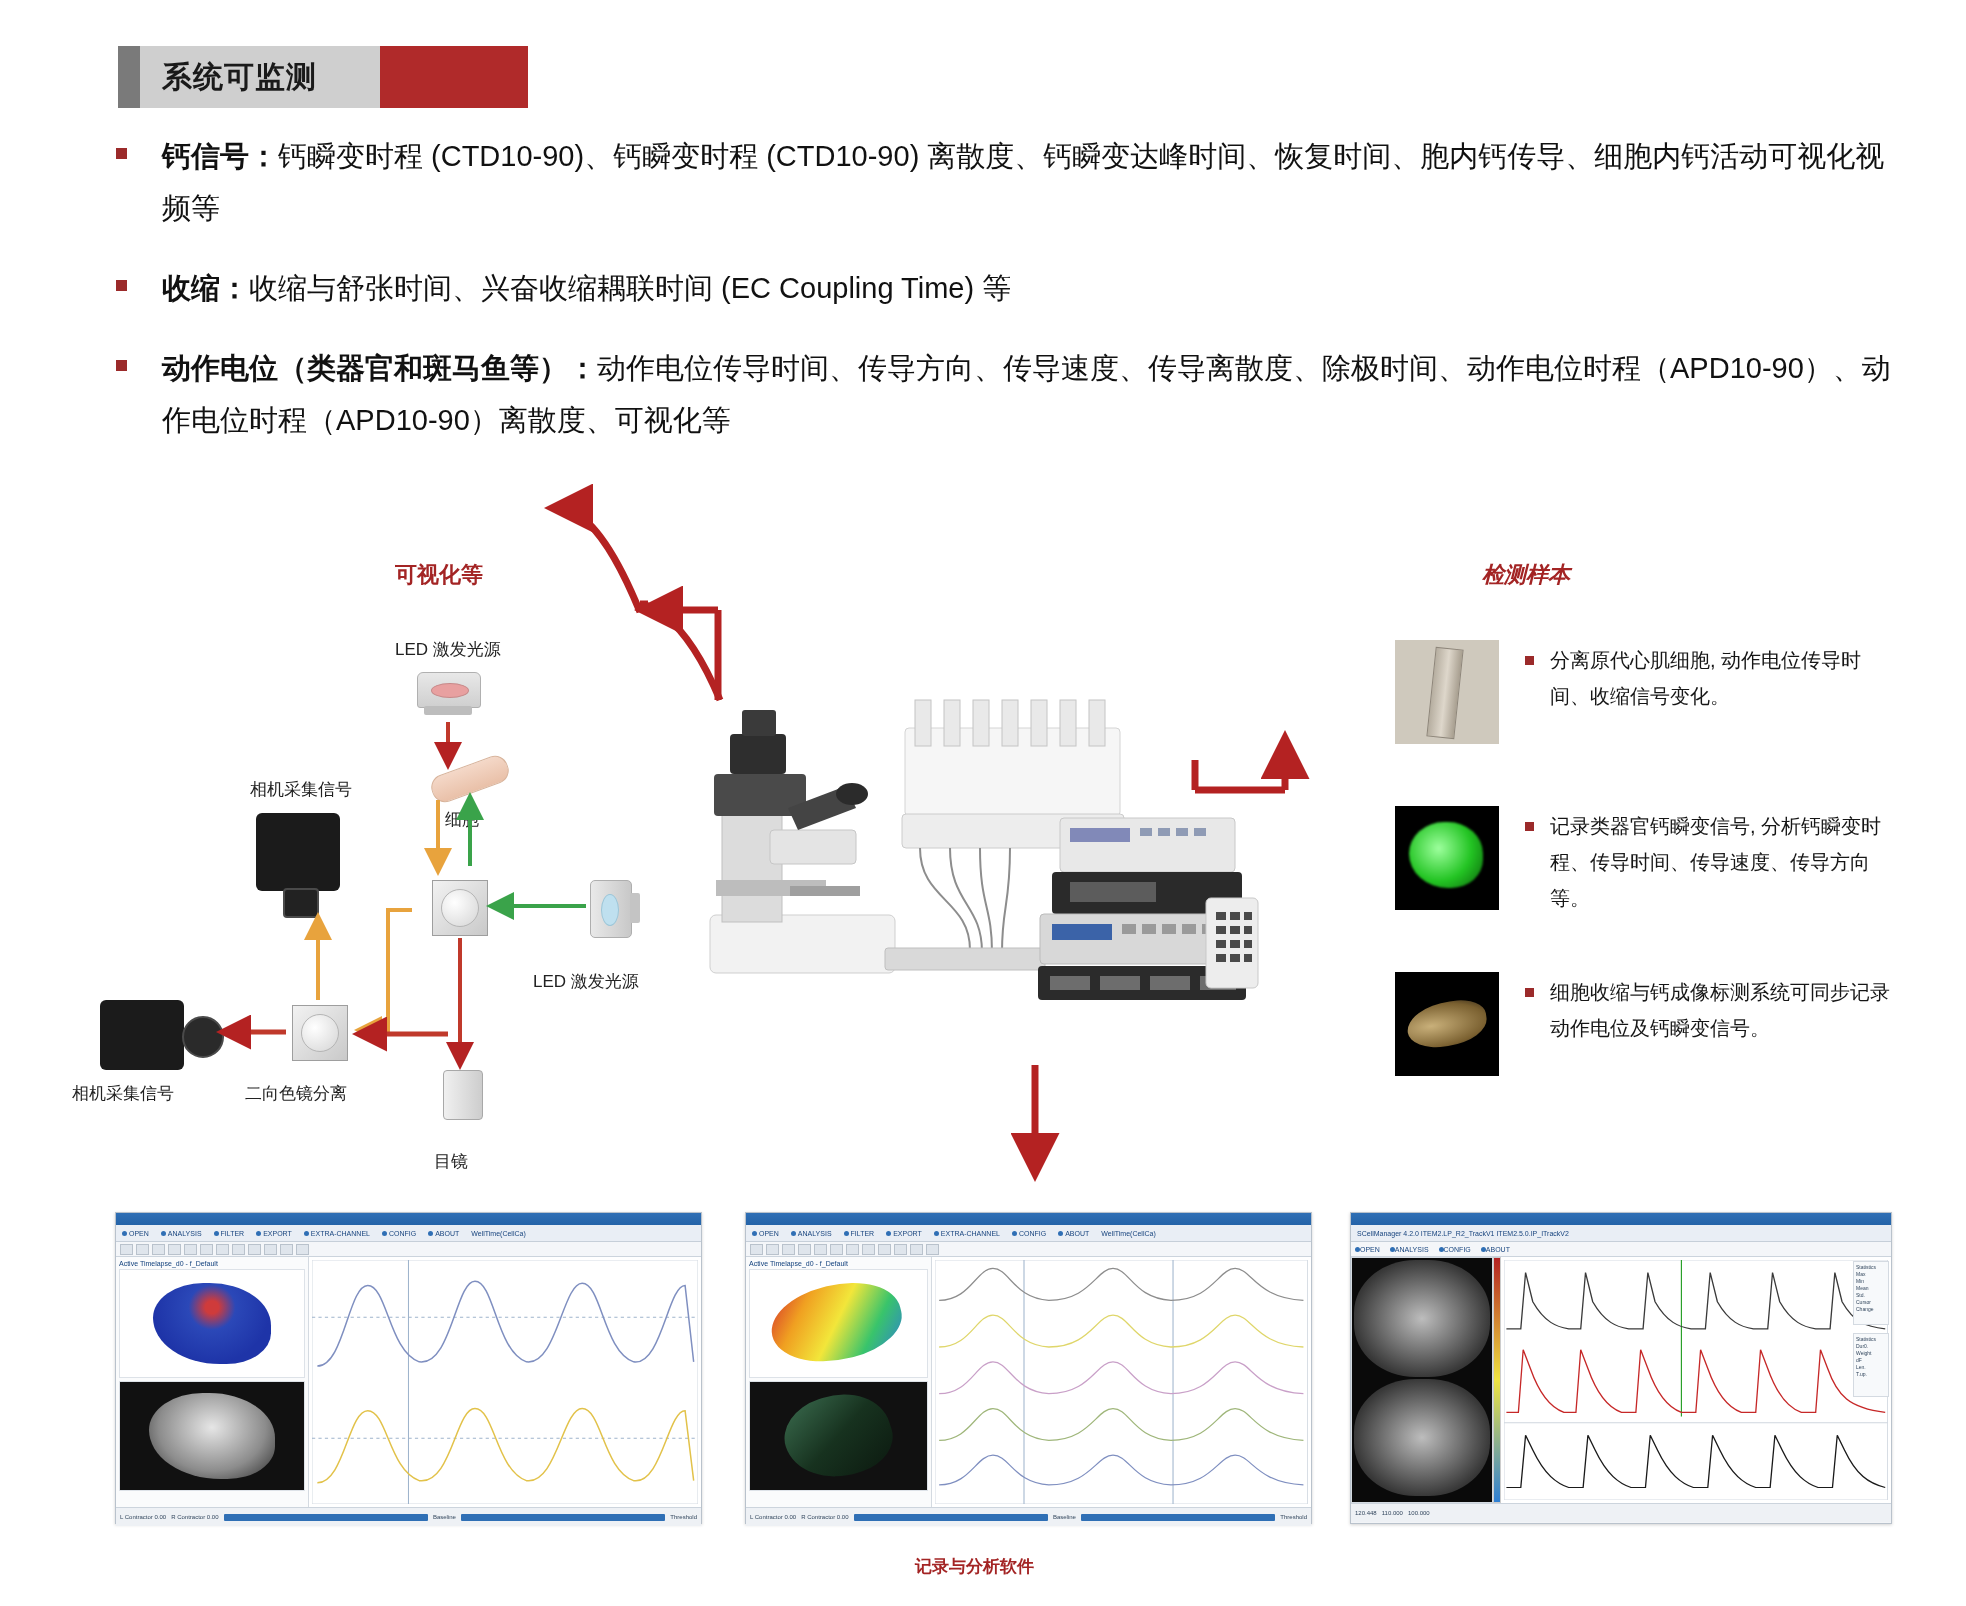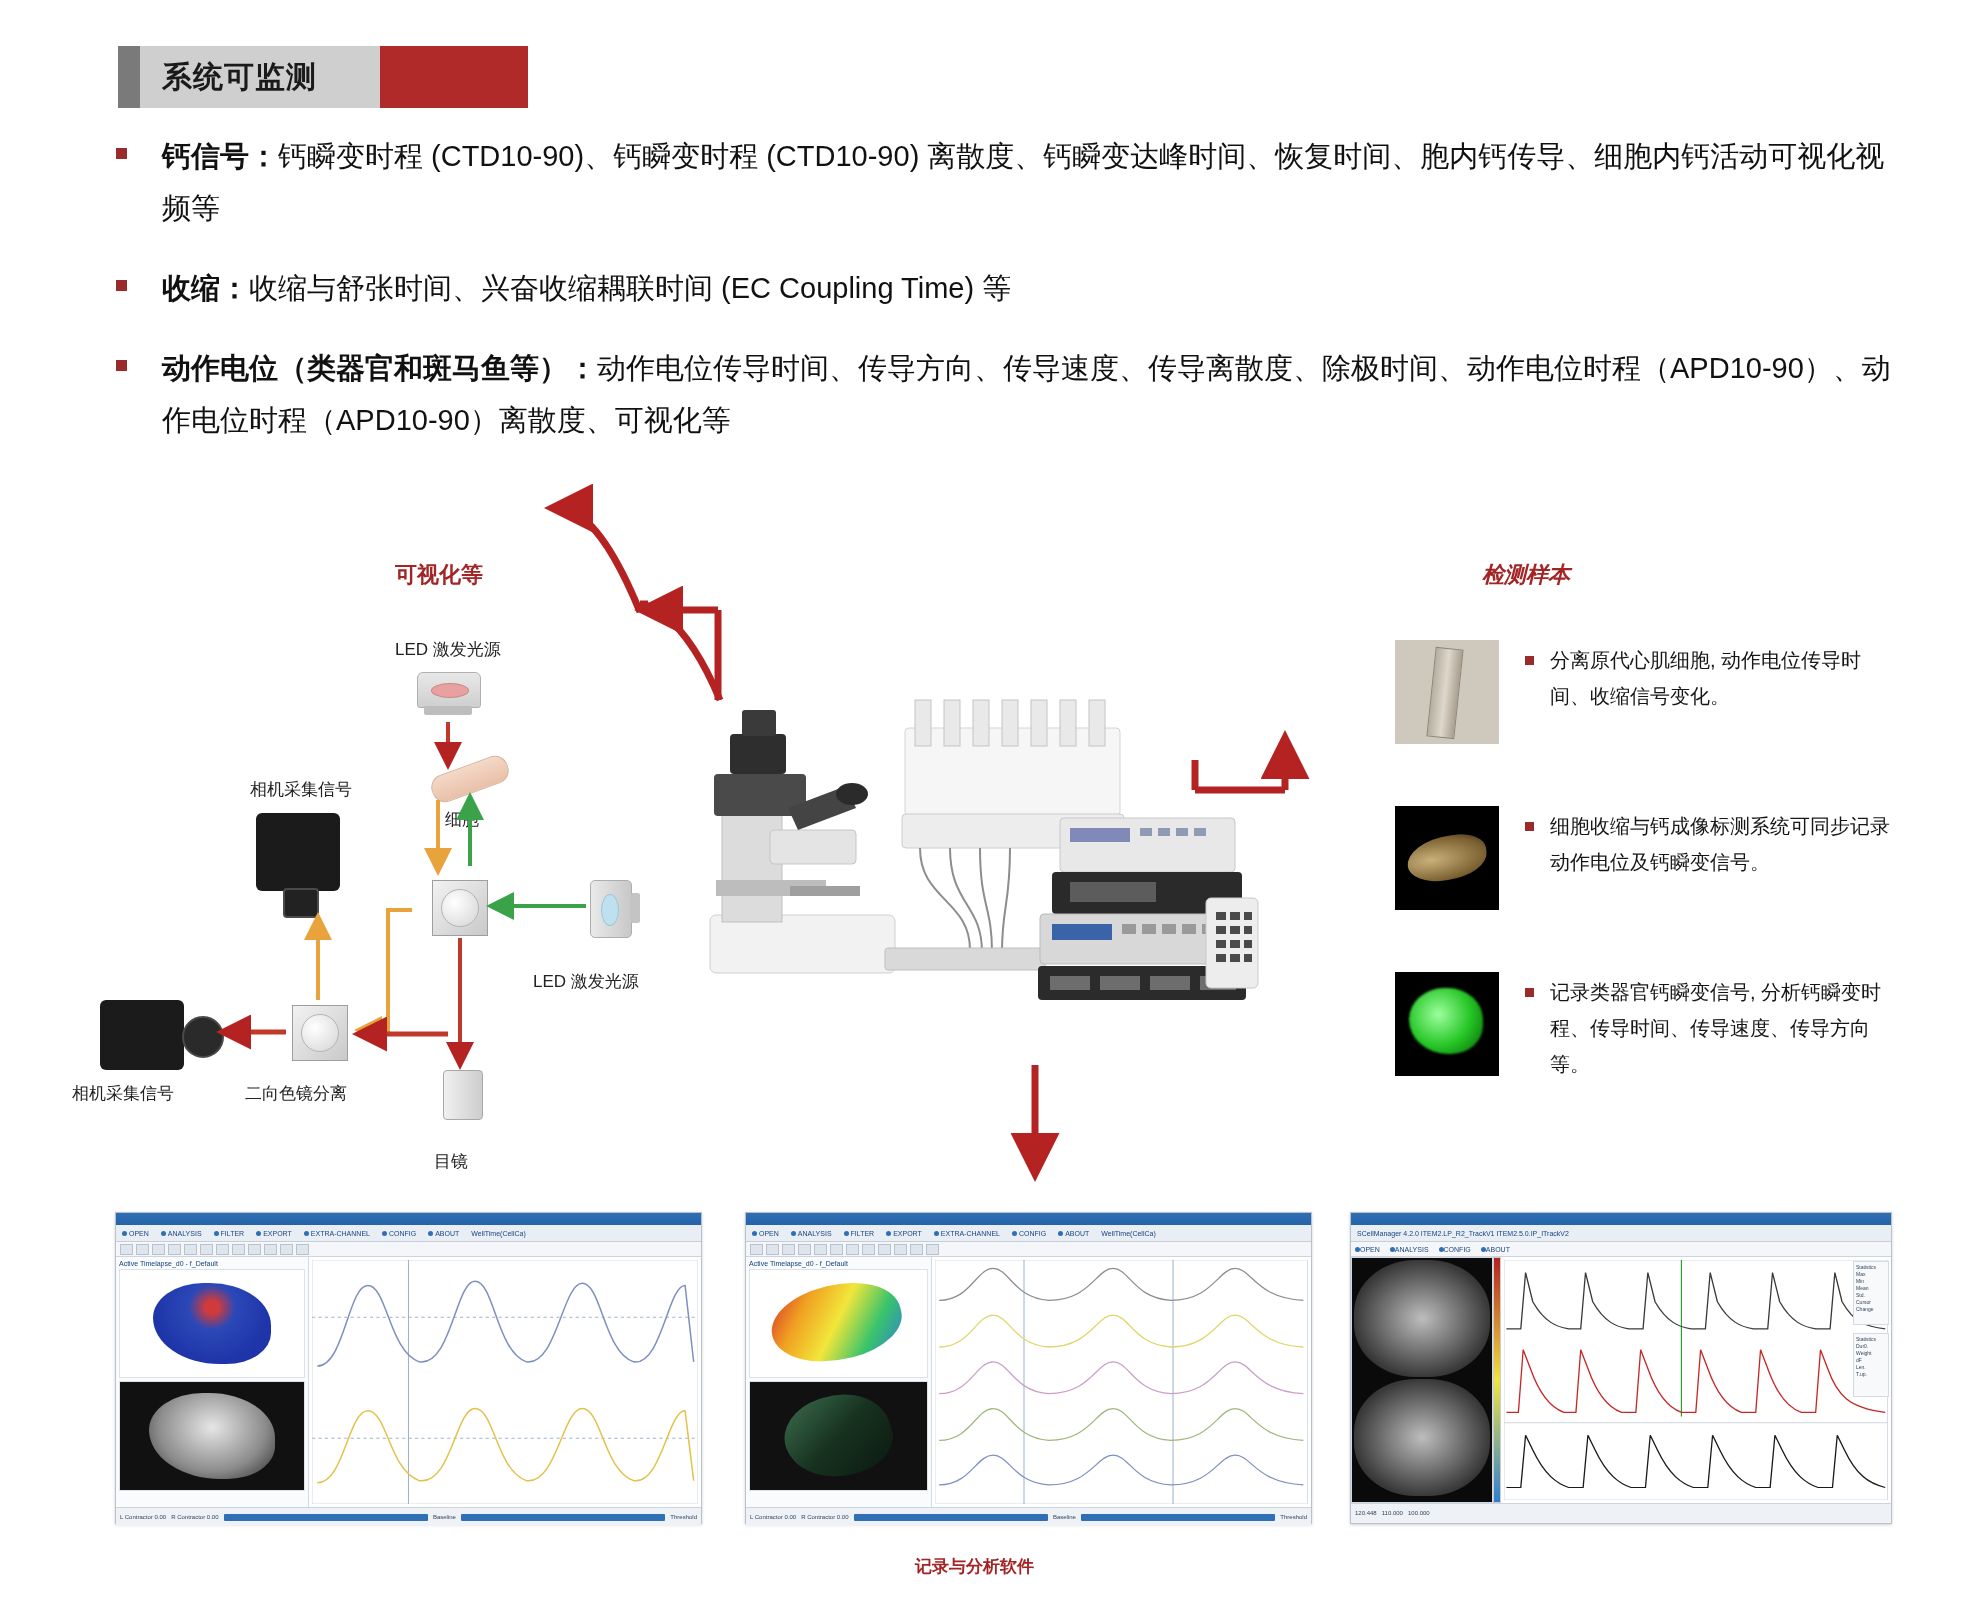--- a/index.html
+++ b/index.html
@@ -651,32 +651,32 @@
   <div class="sample-item">
     <div class="sample-thumb">
         <div class="thumb-cell"></div>
       </div>
     <span class="sample-bullet"></span>
     <div class="sample-text">分离原代心肌细胞, 动作电位传导时间、收缩信号变化。</div>
   </div>
 
   <div class="sample-item">
     <div class="sample-thumb">
+        <div class="thumb-organoid"></div>
+      </div>
+    <span class="sample-bullet"></span>
+    <div class="sample-text">记录类器官钙瞬变信号, 分析钙瞬变时程、传导时间、传导速度、传导方向等。</div>
+  </div>
+
+  <div class="sample-item">
+    <div class="sample-thumb">
         <div class="thumb-fish"></div>
       </div>
     <span class="sample-bullet"></span>
     <div class="sample-text">细胞收缩与钙成像标测系统可同步记录动作电位及钙瞬变信号。</div>
-  </div>
-
-  <div class="sample-item">
-    <div class="sample-thumb">
-        <div class="thumb-organoid"></div>
-      </div>
-    <span class="sample-bullet"></span>
-    <div class="sample-text">记录类器官钙瞬变信号, 分析钙瞬变时程、传导时间、传导速度、传导方向等。</div>
   </div>
 
 </div>
 
 <div class="sw" id="sw1">
   <div class="sw-titlebar"></div>
   <div class="sw-menubar">
     <span class="mi">
         <i class="dot"></i>
         <span>OPEN</span>

